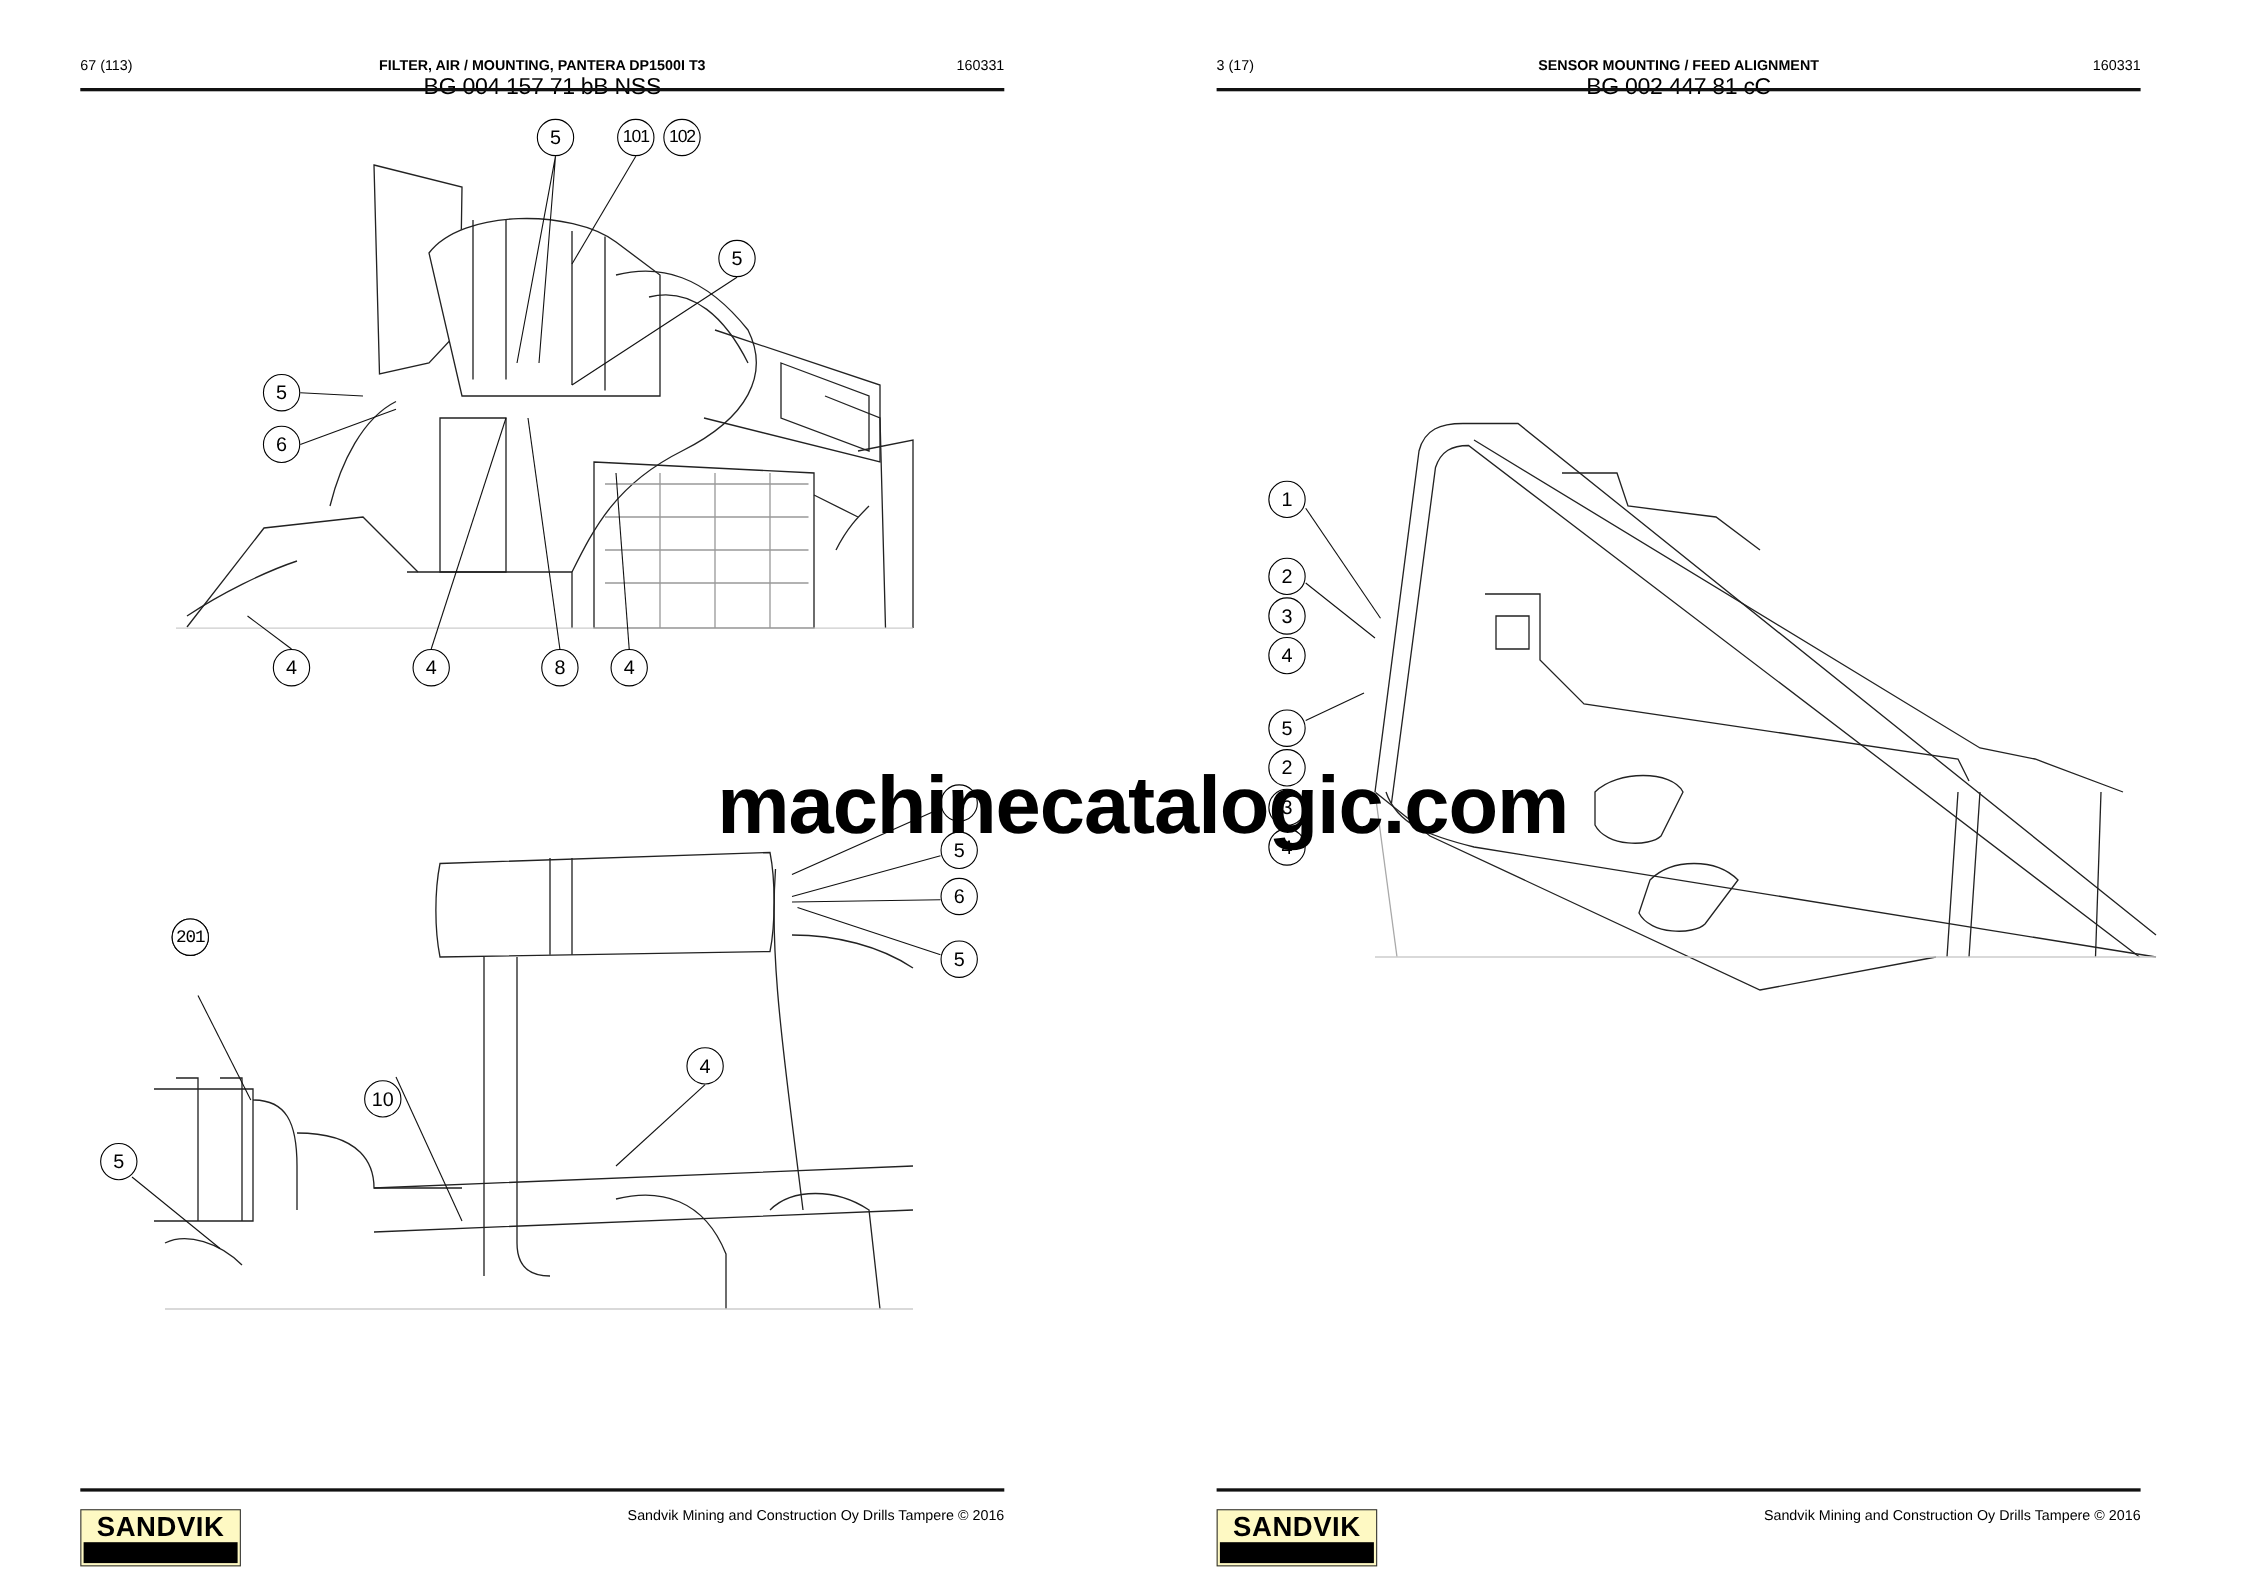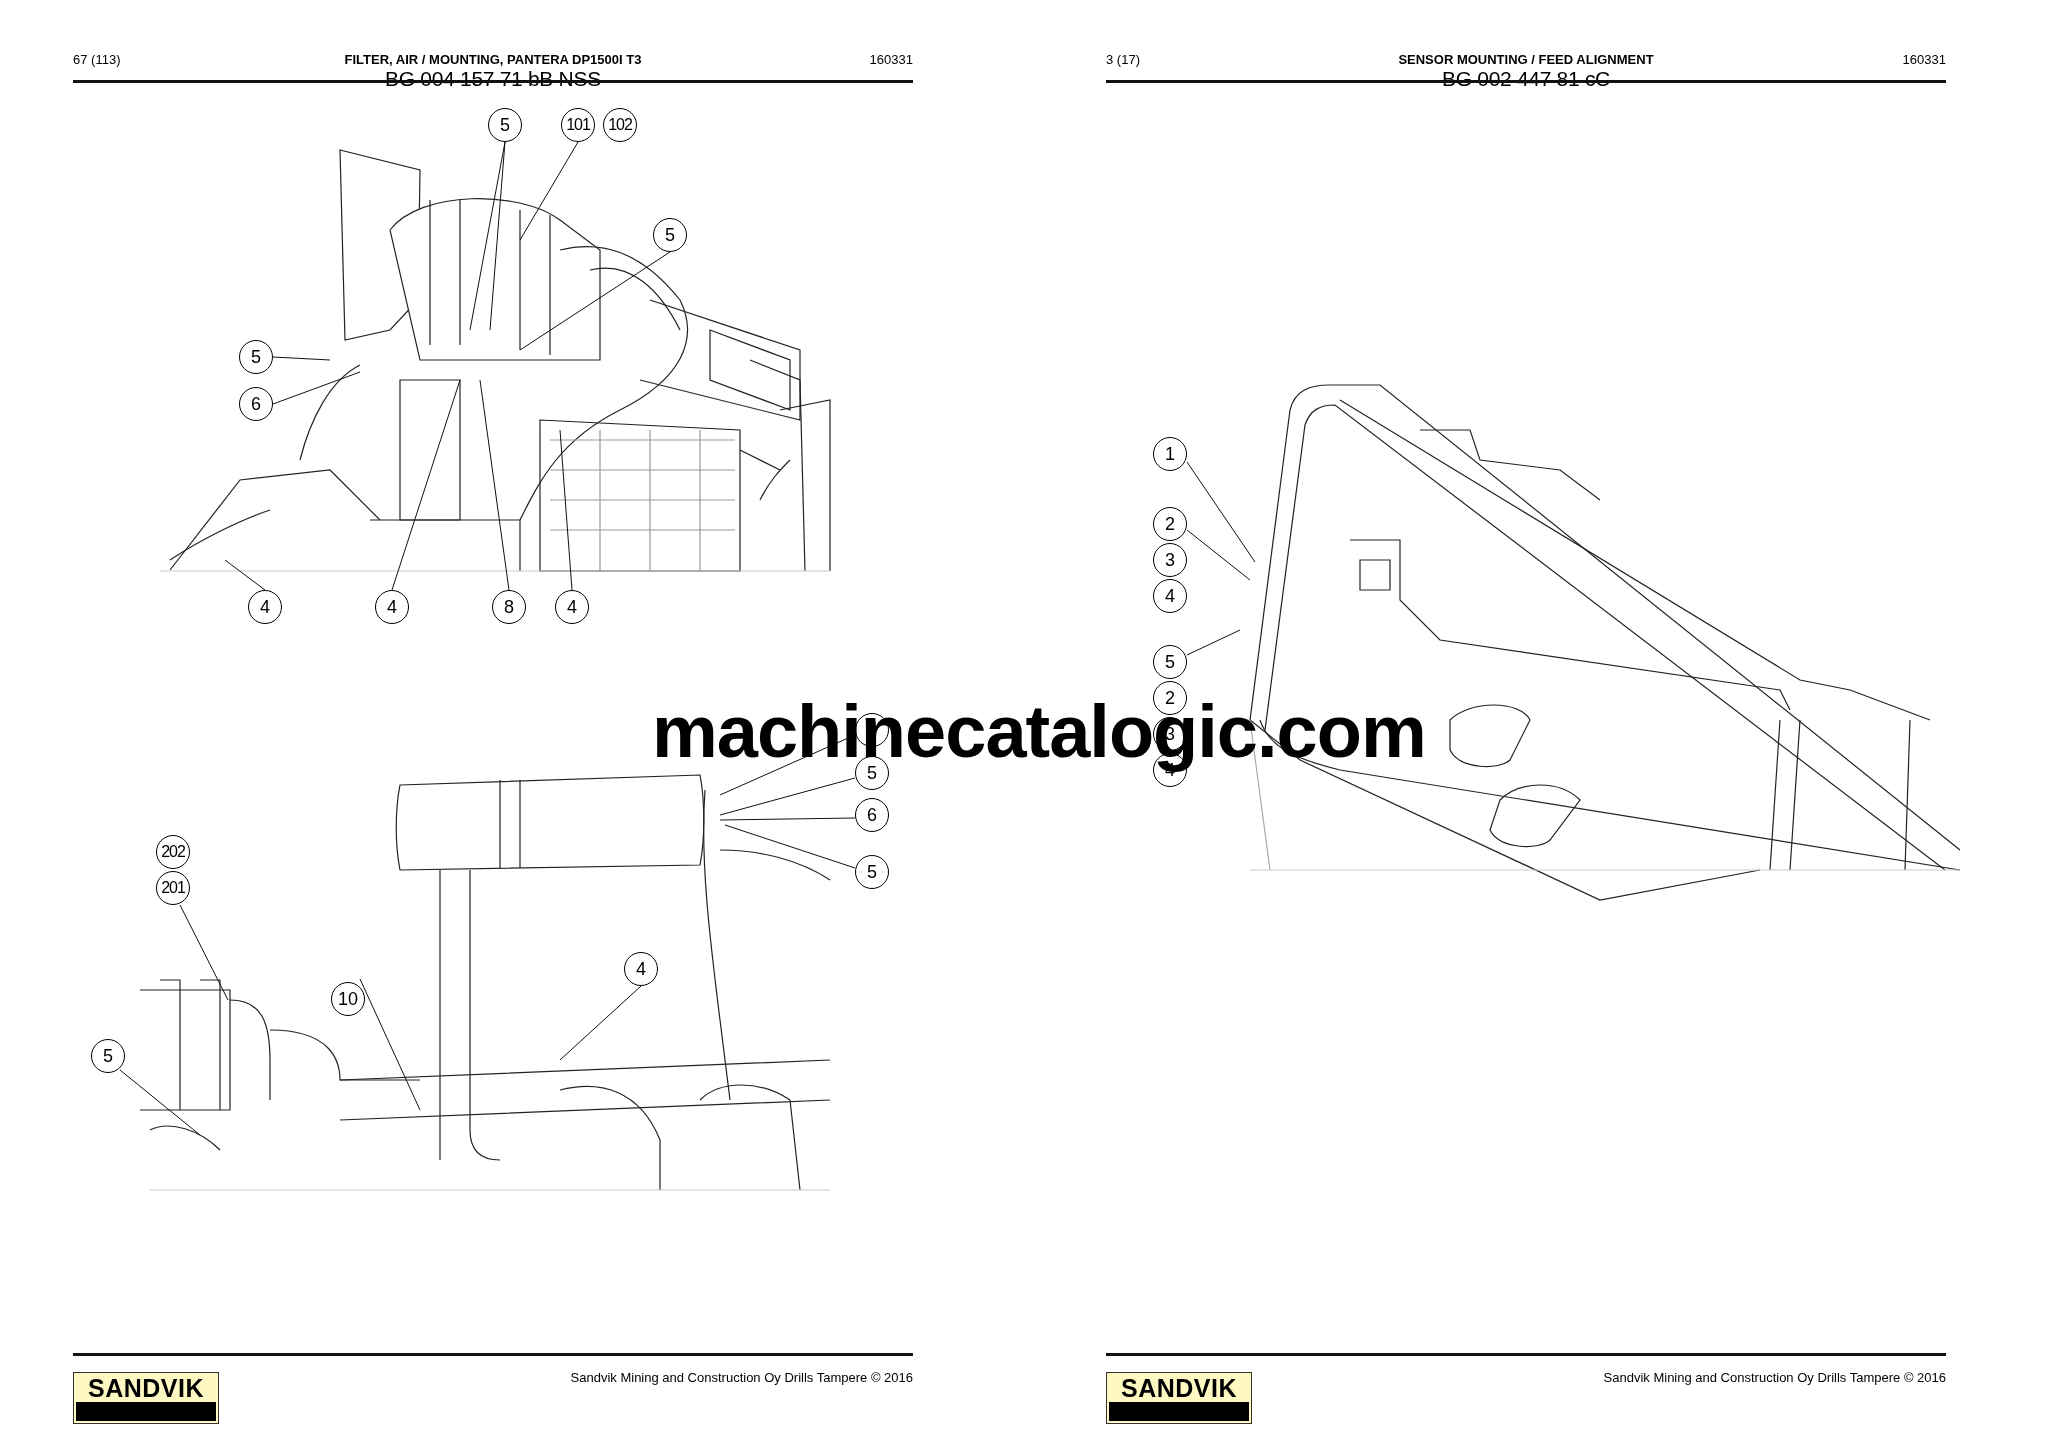--- a/index.html
+++ b/index.html
@@ -160,21 +160,21 @@
     <div class="callout" style="left: 256px; top: 404px;">6</div>
     <div class="callout" style="left: 265px; top: 607px;">4</div>
     <div class="callout" style="left: 392px; top: 607px;">4</div>
     <div class="callout" style="left: 509px; top: 607px;">8</div>
     <div class="callout" style="left: 572px; top: 607px;">4</div>
     <div class="callout" style="left: 872px; top: 730px;">5</div>
     <div class="callout" style="left: 872px; top: 773px;">5</div>
     <div class="callout" style="left: 872px; top: 815px;">6</div>
     <div class="callout" style="left: 872px; top: 872px;">5</div>
     <div class="callout wide" style="left: 173px; top: 852px;">202</div>
-    <div class="callout wide" style="left: 173px; top: 888px;">201</div>
+    <div class="callout wide" style="left: 173px; top: 852px; font-family: Liberation Mono, monospace;">201</div>
     <div class="callout" style="left: 348px; top: 962px; margin-top: 20px;">10</div>
     <div class="callout" style="left: 641px; top: 969px;">4</div>
     <div class="callout" style="left: 108px; top: 1056px;">5</div>
     <div class="callout" style="left: 1170px; top: 454px;">1</div>
     <div class="callout" style="left: 1170px; top: 524px;">2</div>
     <div class="callout" style="left: 1170px; top: 560px;">3</div>
     <div class="callout" style="left: 1170px; top: 596px;">4</div>
     <div class="callout" style="left: 1170px; top: 662px;">5</div>
     <div class="callout" style="left: 1170px; top: 698px;">2</div>
     <div class="callout" style="left: 1170px; top: 734px;">3</div>

